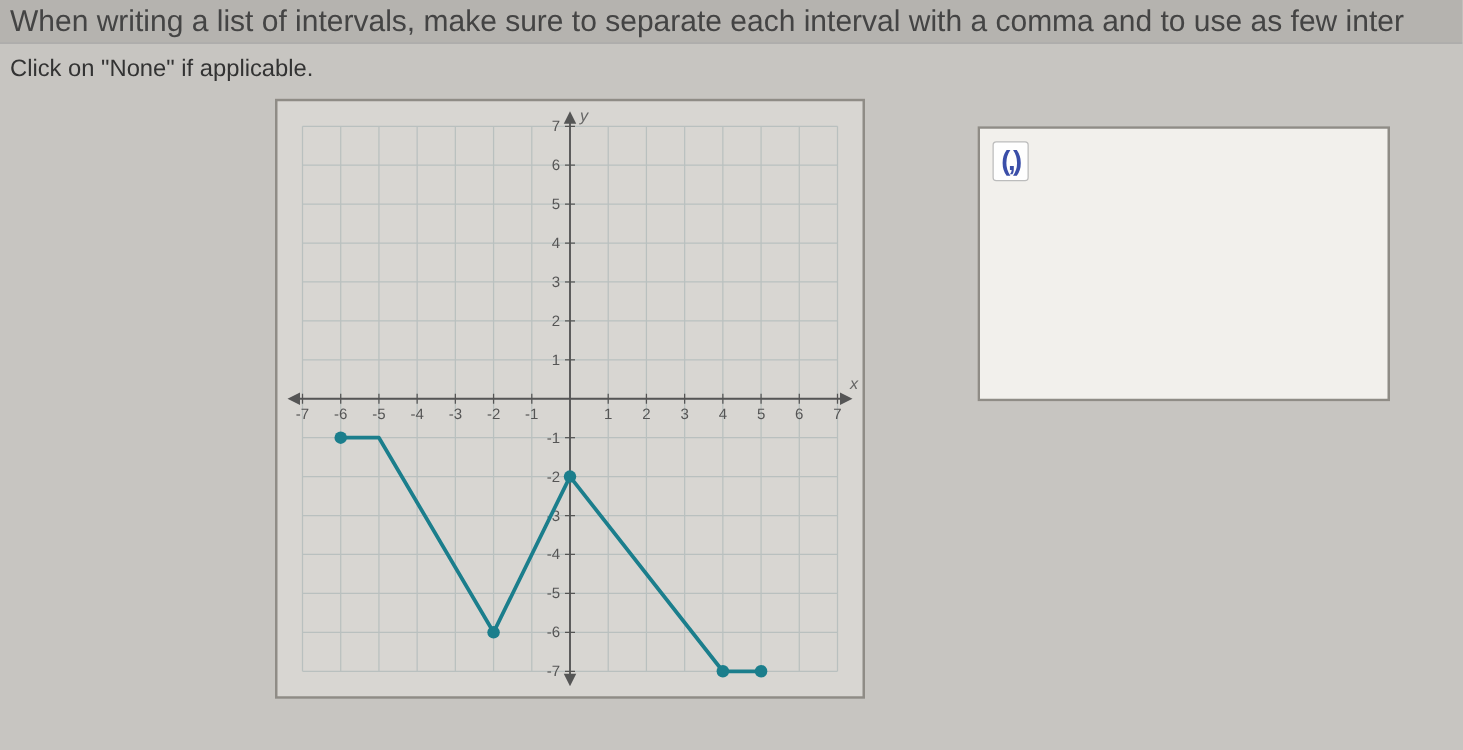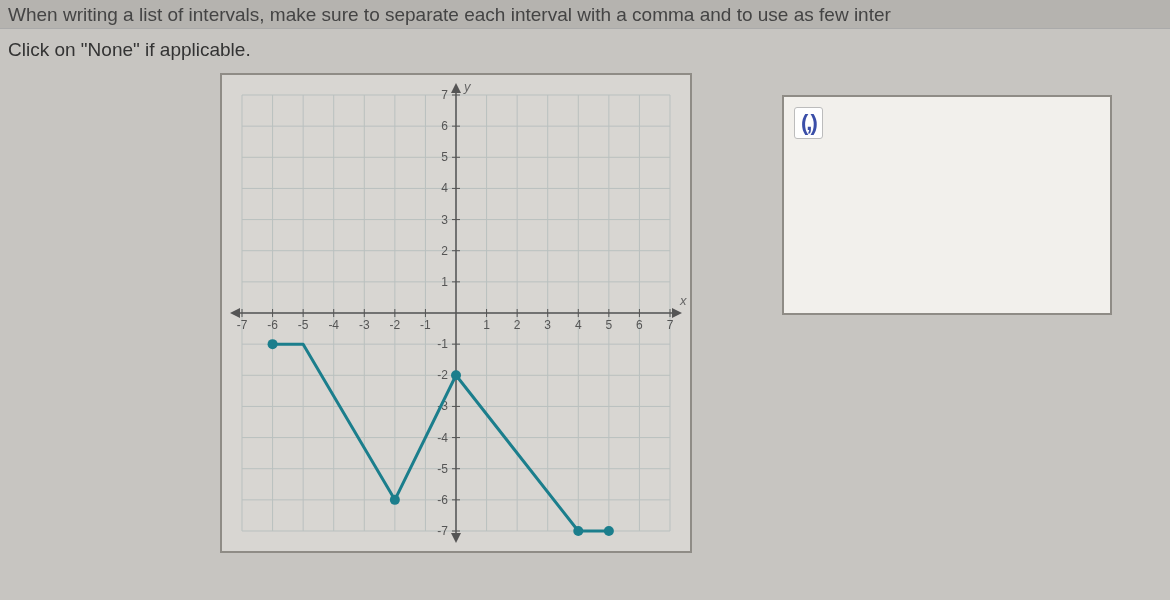--- a/index.html
+++ b/index.html
@@ -9,21 +9,21 @@
     font-family: Arial, Helvetica, sans-serif;
     background: #c7c5c1;
     width: 1170px;
     height: 600px;
     overflow: hidden;
     color: #333;
   }
   .topbar {
     background: #b5b3af;
     padding: 4px 8px 2px 8px;
-    font-size: 19px;
+    font-size: 24px;
     color: #444;
     border-bottom: 1px solid #aaa;
   }
   .instructions {
     padding: 10px 8px 6px 8px;
     font-size: 19px;
     color: #333;
   }
   .content {
     display: flex;

